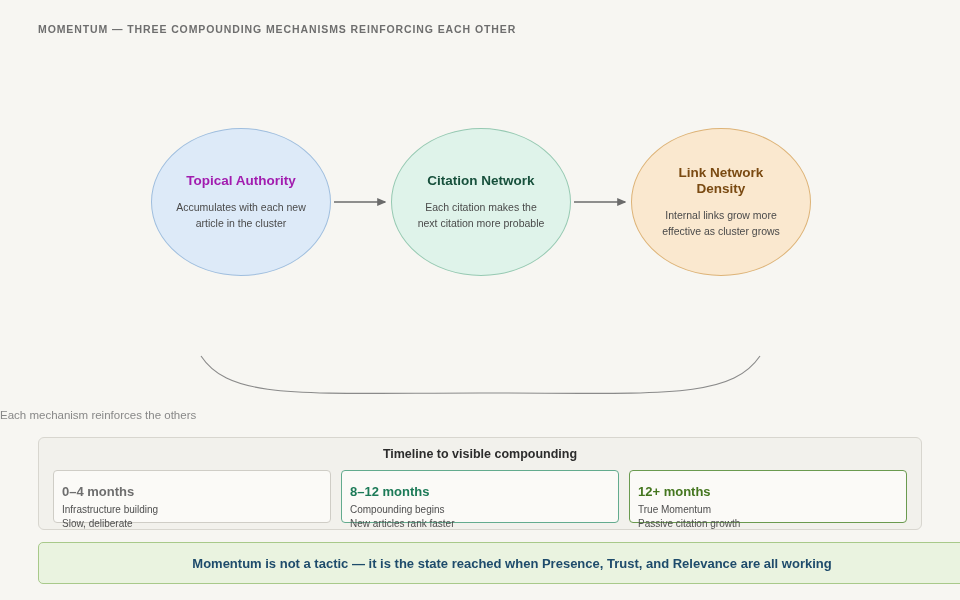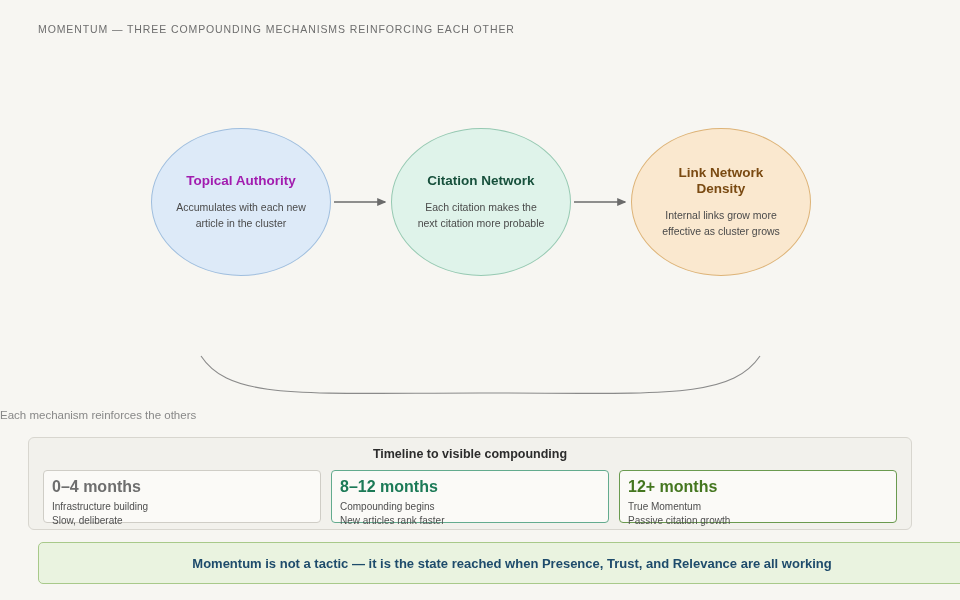--- a/index.html
+++ b/index.html
@@ -18,21 +18,21 @@
   .page {
     position: relative;
     width: 960px;
     height: 600px;
   }
   .eyebrow {
     position: absolute;
     left: 38px;
     top: 23px;
     font-size: 10.5px;
-    font-weight: normal;
+    font-weight: bold;
     letter-spacing: 0.9px;
     color: #6e6e6e;
     text-transform: uppercase;
     white-space: nowrap;
   }
 
   
   .mech-layer {
     position: absolute;
     left: 0;
@@ -85,21 +85,21 @@
     left: 0;
     top: 409px;
     width: 960px;
     font-size: 11.5px;
     color: #888888;
   }
 
   
   .timeline-panel {
     position: absolute;
-    left: 28px;
+    left: 38px;
     top: 437px;
     width: 884px;
     height: 93px;
     box-sizing: border-box;
     background: #f2f1ec;
     border: 1px solid #d8d6cf;
     border-radius: 6px;
     padding: 9px 14px 0 14px;
   }
   .timeline-title {
@@ -119,24 +119,25 @@
     background: #fbfaf7;
     border: 1px solid #cfcdc6;
     border-radius: 4px;
     padding: 7px 8px 8px 8px;
     height: 53px;
   }
   .tl-card.accent-blue { border-color: #6d9fd0; }
   .tl-card.accent-teal { border-color: #63ab8e; }
   .tl-card.accent-green { border-color: #6a9a4f; }
   .tl-period {
-    font-size: 16px;
+    font-size: 13px;
     font-weight: bold;
     margin-bottom: 4px;
     color: #6e6e6e;
+    margin-top: 6px;
   }
   .accent-blue .tl-period { color: #2f6fae; }
   .accent-teal .tl-period { color: #1c7a57; }
   .accent-green .tl-period { color: #44761f; }
   .tl-line {
     font-size: 10px;
     line-height: 1.35;
     color: #4f4f4f;
   }
 

